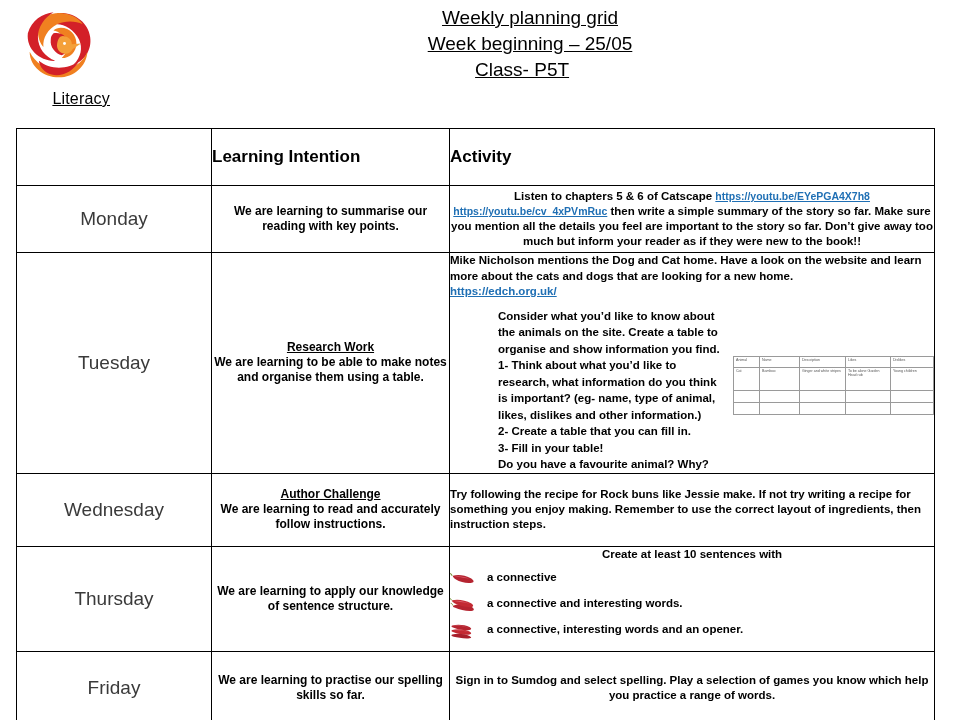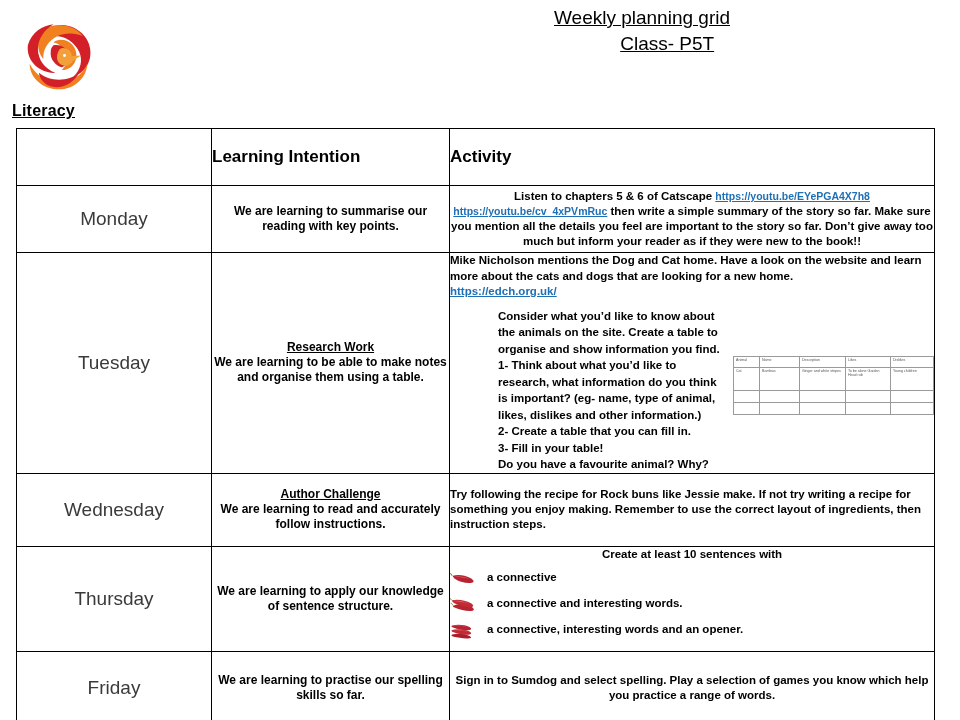--- a/index.html
+++ b/index.html
@@ -21,44 +21,43 @@
   }
 
   
   .header {
     position: relative;
     height: 128px;
   }
   .logo-wrap {
     position: absolute;
     left: 12px;
-    top: 16px;
+    top: 4px;
     width: 98px;
-    text-align: left;
-    font-weight: bold;
+    text-align: right;
   }
   .logo {
     width: 94px;
     height: 88px;
     display: block;
   }
   .logo-caption {
     font-size: 16px;
     text-decoration: underline;
     letter-spacing: 0.2px;
     margin-top: -2px;
     color: #000;
     white-space: nowrap;
   }
   .title-block {
     position: absolute;
     left: 330px;
     top: 5px;
     width: 400px;
-    text-align: right;
+    text-align: center;
     font-size: 19px;
     line-height: 26px;
   }
   .title-line {
     display: block;
   }
   .title-line span {
     text-decoration: underline;
   }
 
@@ -217,20 +216,21 @@
           <path d="M -6 -14 C 2 -16 10 -10 11 -3 C 11 3 8 8 3 10 C -4 8 -10 1 -9 -7 C -9 -10 -8 -12 -6 -14 Z" fill="#D32028"></path>
           <path d="M 4 -11 C 10 -11 14 -7 14 -2 L 24 -3 L 15 3 C 13 7 9 9 5 8 C 0 7 -3 2 -2 -3 C -1 -8 1 -11 4 -11 Z" fill="#F4A03A"></path>
           <circle cx="6" cy="-3" r="1.6" fill="#ffffff"></circle>
         </g>
       </svg>
       <div class="logo-caption">Literacy</div>
     </div>
 
     <div class="title-block">
       <div class="title-line"><span>Weekly planning grid</span></div>
+      <div class="title-line"><span>Week beginning – 25/05</span></div>
       <div class="title-line"><span>Class- P5T</span>&nbsp;&nbsp;&nbsp;</div>
     </div>
   </div>
 
   <table class="grid">
     <colgroup>
       <col class="c-day">
         <col class="c-li">
         <col class="c-act">
     </colgroup>

